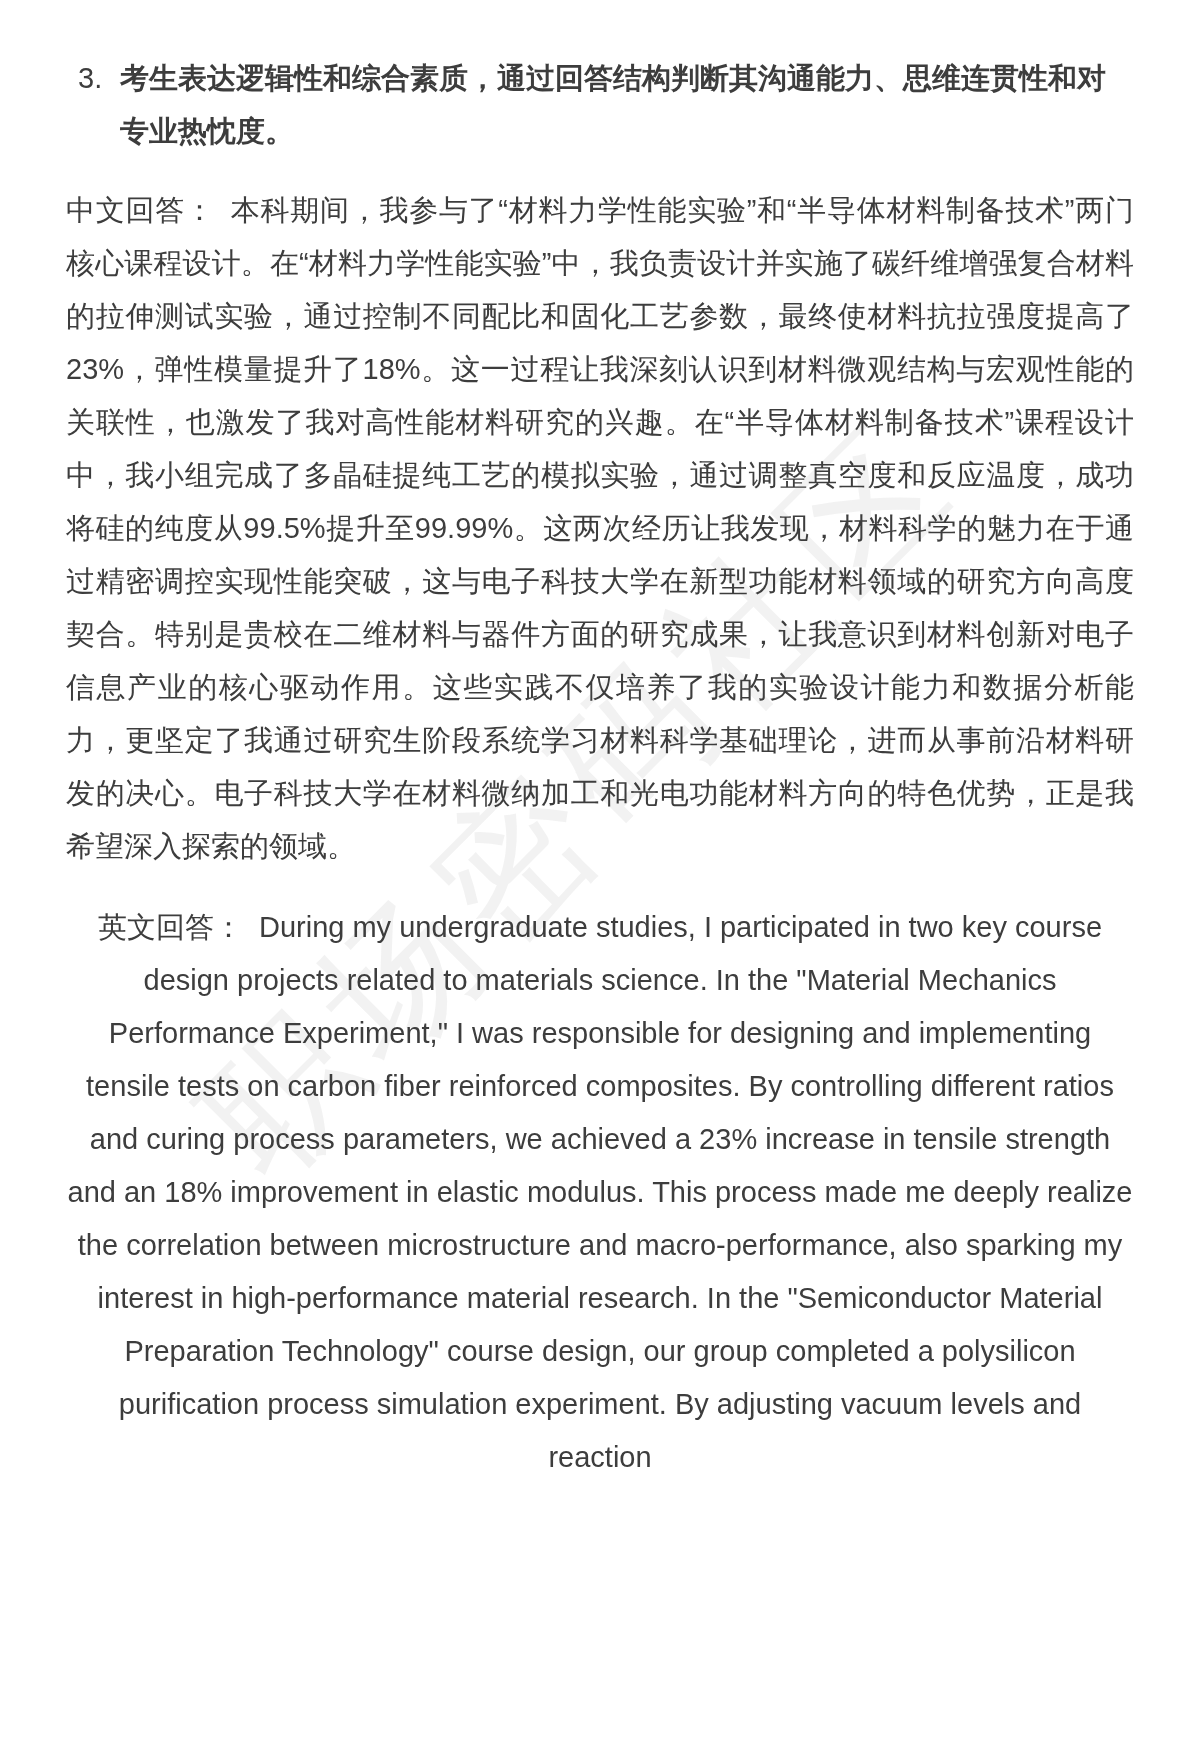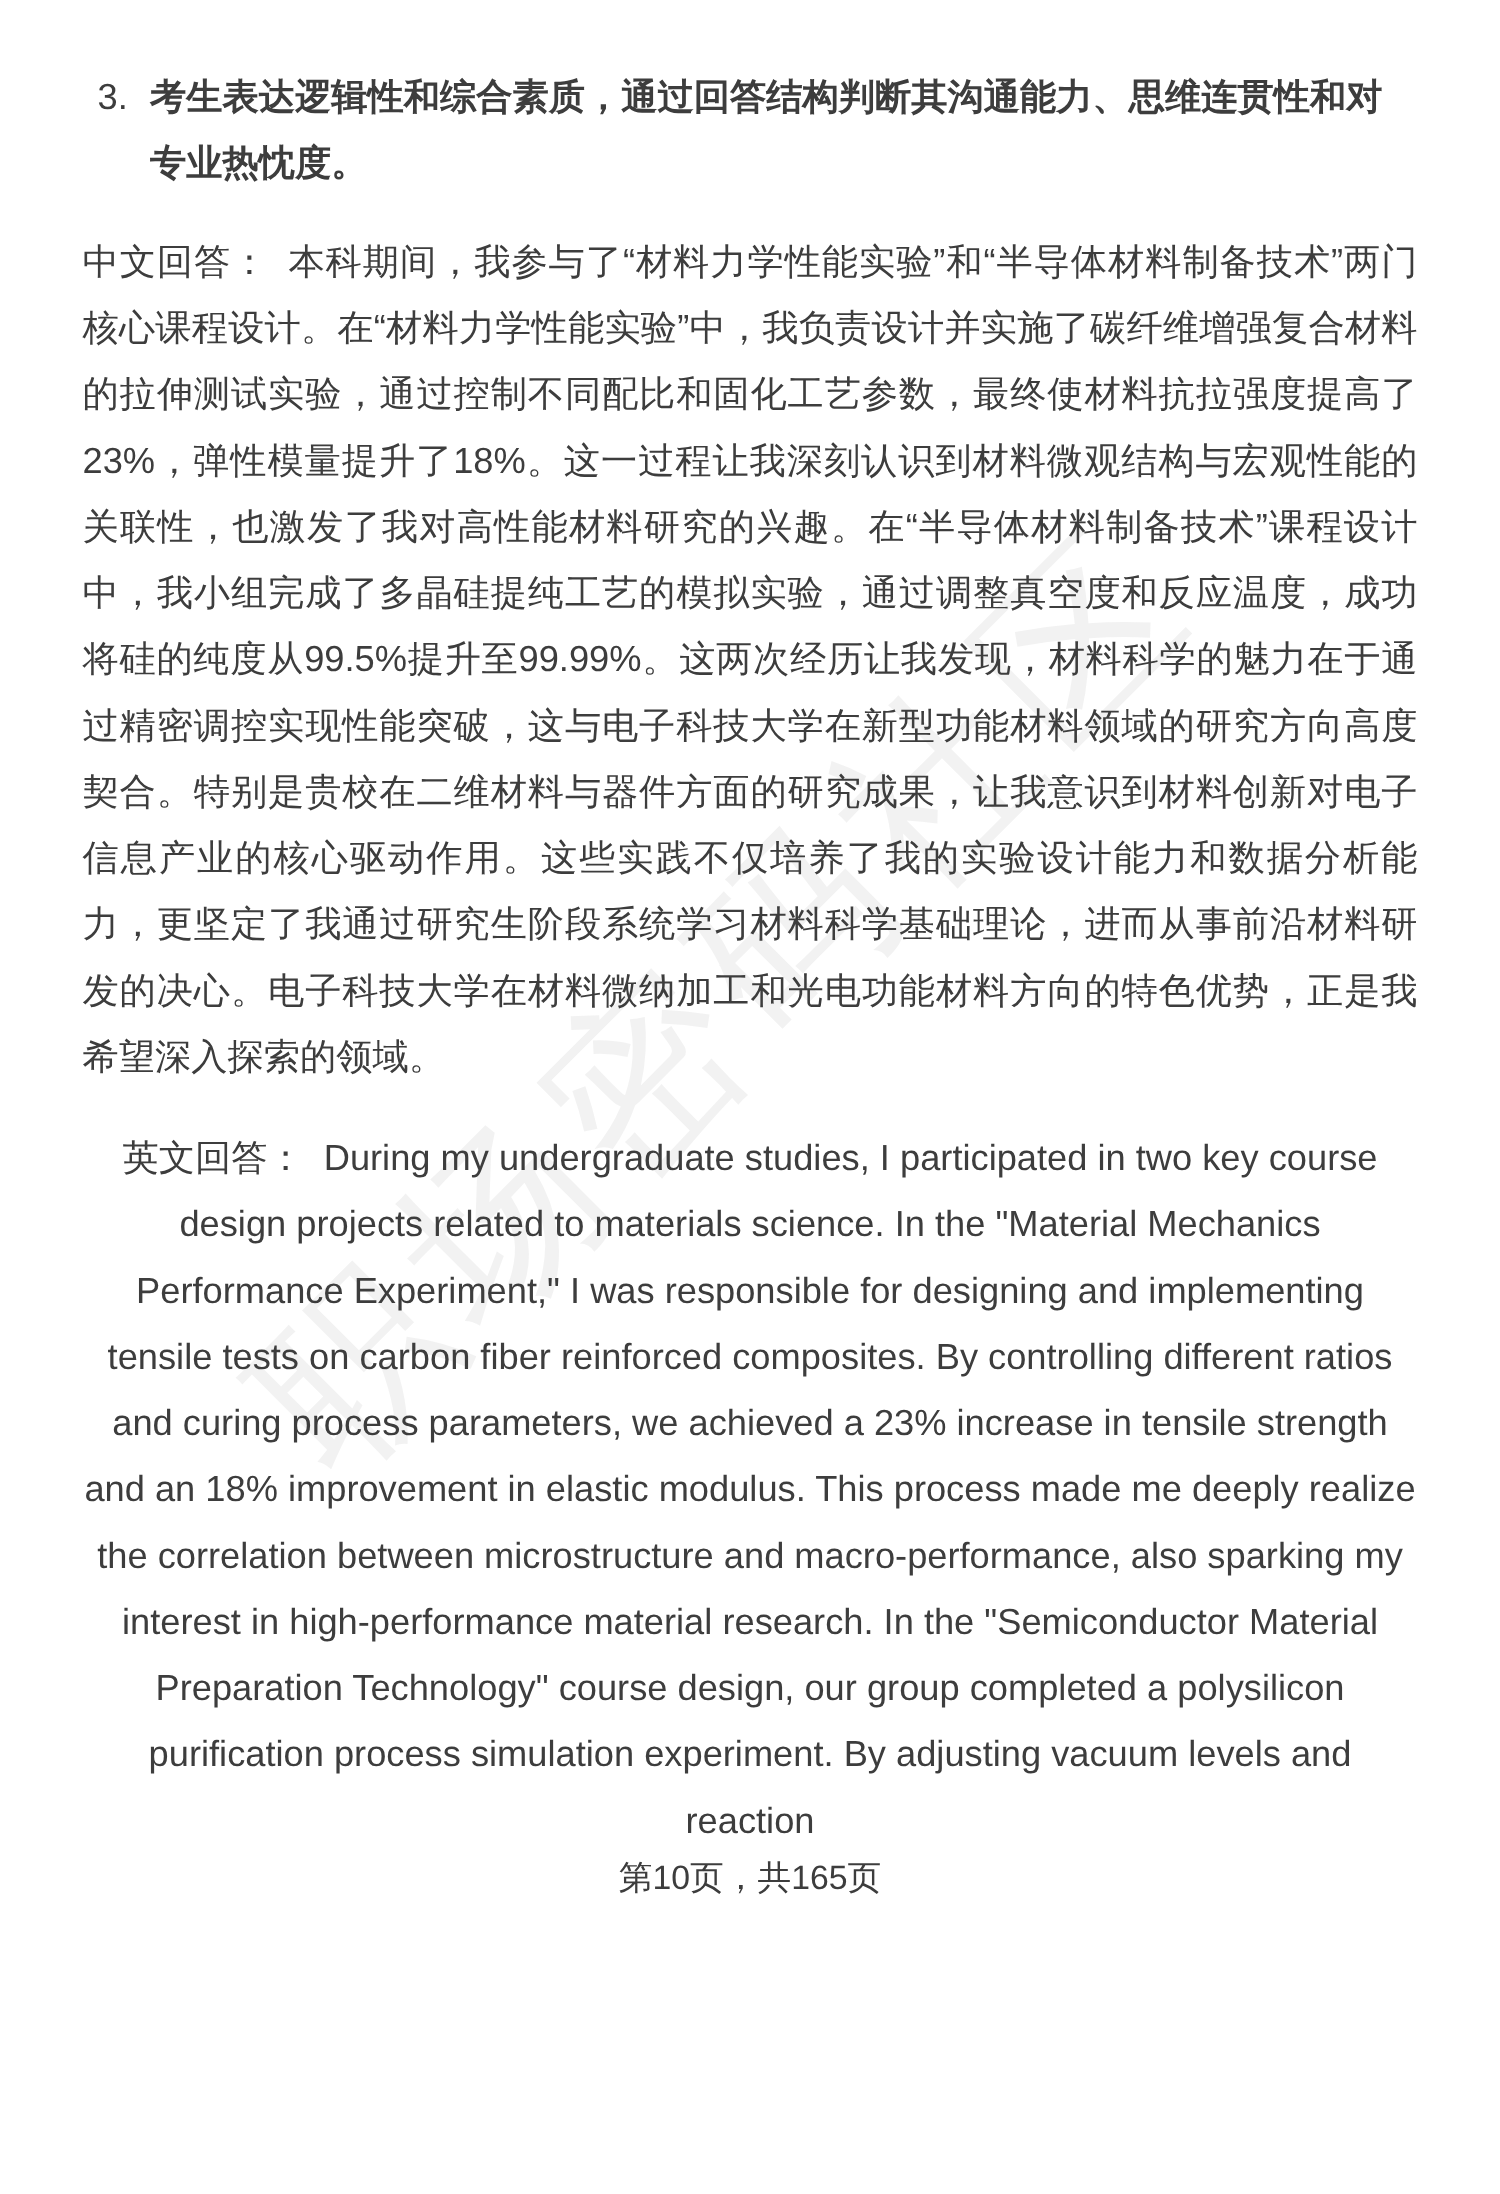--- a/index.html
+++ b/index.html
@@ -90,15 +90,14 @@
     <p class="para zh">
       <span class="label">中文回答：</span><span>本科期间，我参与了“材料力学性能实验”和“半导体材料制备技术”两门核心课程设计。在“材料力学性能实验”中，我负责设计并实施了碳纤维增强复合材料的拉伸测试实验，通过控制不同配比和固化工艺参数，最终使材料抗拉强度提高了23%，弹性模量提升了18%。这一过程让我深刻认识到材料微观结构与宏观性能的关联性，也激发了我对高性能材料研究的兴趣。在“半导体材料制备技术”课程设计中，我小组完成了多晶硅提纯工艺的模拟实验，通过调整真空度和反应温度，成功将硅的纯度从99.5%提升至99.99%。这两次经历让我发现，材料科学的魅力在于通过精密调控实现性能突破，这与电子科技大学在新型功能材料领域的研究方向高度契合。特别是贵校在二维材料与器件方面的研究成果，让我意识到材料创新对电子信息产业的核心驱动作用。这些实践不仅培养了我的实验设计能力和数据分析能力，更坚定了我通过研究生阶段系统学习材料科学基础理论，进而从事前沿材料研发的决心。电子科技大学在材料微纳加工和光电功能材料方向的特色优势，正是我希望深入探索的领域。</span>
     </p>
 
     <p class="para en">
       <span class="label">英文回答：</span><span>During my undergraduate studies, I participated in two key course design projects related to materials science. In the "Material Mechanics Performance Experiment," I was responsible for designing and implementing tensile tests on carbon fiber reinforced composites. By controlling different ratios and curing process parameters, we achieved a 23% increase in tensile strength and an 18% improvement in elastic modulus. This process made me deeply realize the correlation between microstructure and macro-performance, also sparking my interest in high-performance material research. In the "Semiconductor Material Preparation Technology" course design, our group completed a polysilicon purification process simulation experiment. By adjusting vacuum levels and reaction</span>
     </p>
 
   </div>
 
-  <div class="footer">第10页，共165页</div>
 
 </div>
 
 </body></html>

